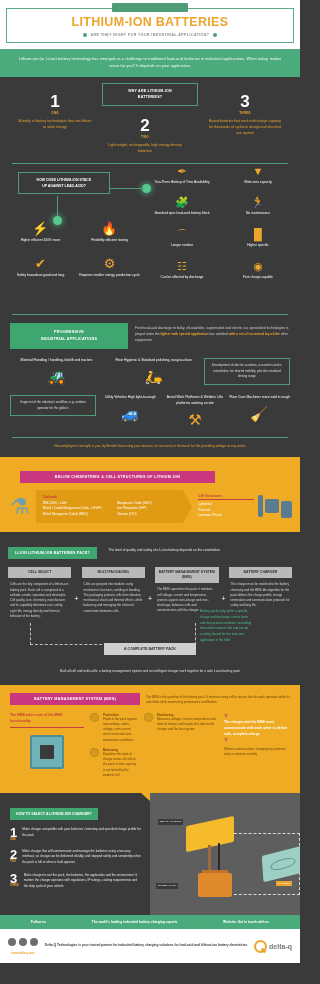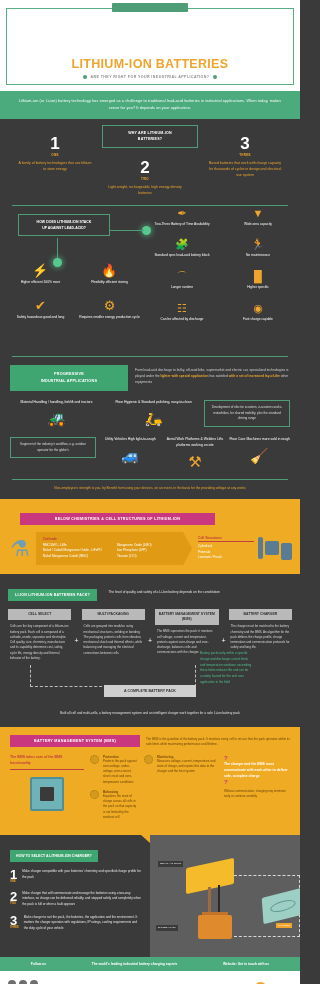--- a/index.html
+++ b/index.html
@@ -16,21 +16,20 @@
     border:1.2px solid #5aad82; padding:7px 4px 5px; position:relative;
     text-align:center;
   }
   .hdr-tab {
     position:absolute; top:-6px; left:50%; transform:translateX(-50%);
     width:76px; height:9px; background:#4e9d76; border-radius:1px;
   }
   .hdr-title {
     color:#eda52e; font-size:12.5px; font-weight:bold; letter-spacing:.3px;
     line-height:1.1;
-    margin-top:42px;
   }
   .hdr-sub-row { display:flex; align-items:center; justify-content:center; gap:4px; margin-top:3px; }
   .hdr-dot { width:4px; height:4px; background:#4e9d76; border-radius:50%; flex:none; }
   .hdr-sub { color:#8a8f8c; font-size:3.6px; letter-spacing:.4px; font-weight:bold; }
 
   .intro {
     background:#4cab7d; color:#ffffff; font-size:3.7px; line-height:1.9;
     text-align:center; padding:7px 18px; letter-spacing:.15px;
   }
 

